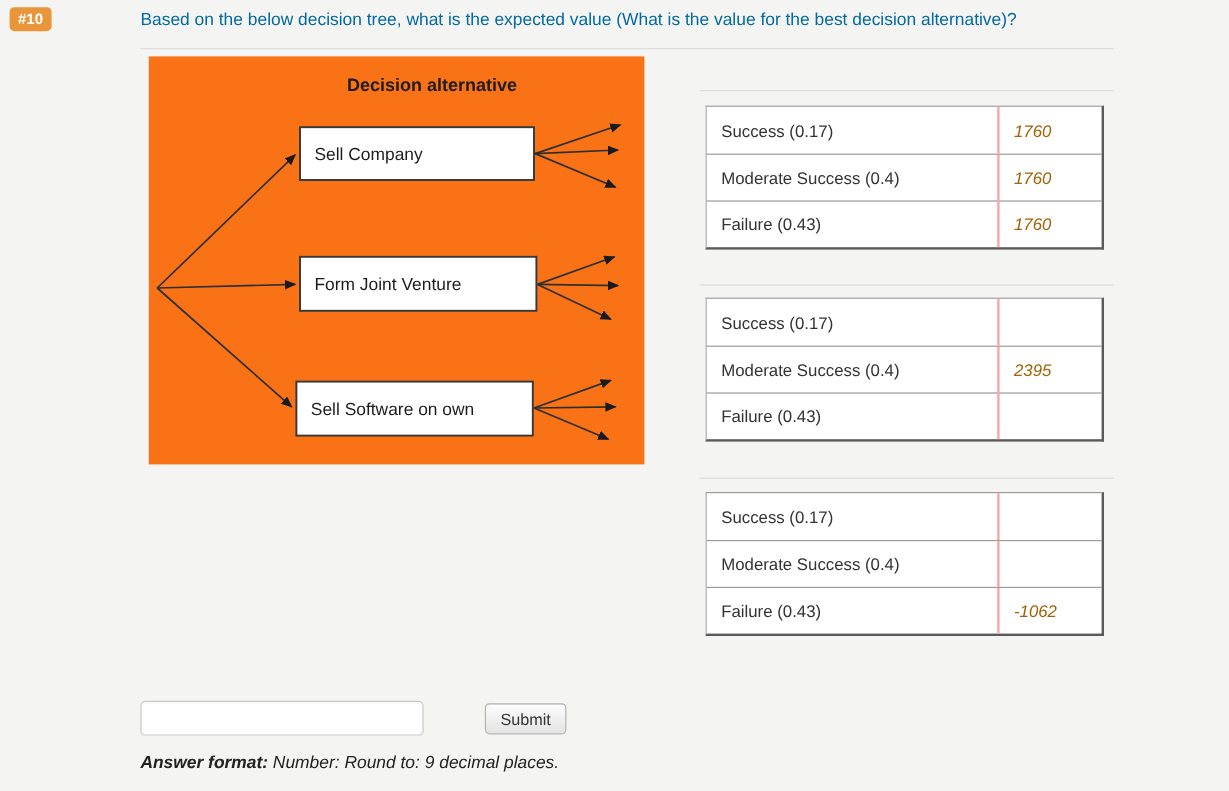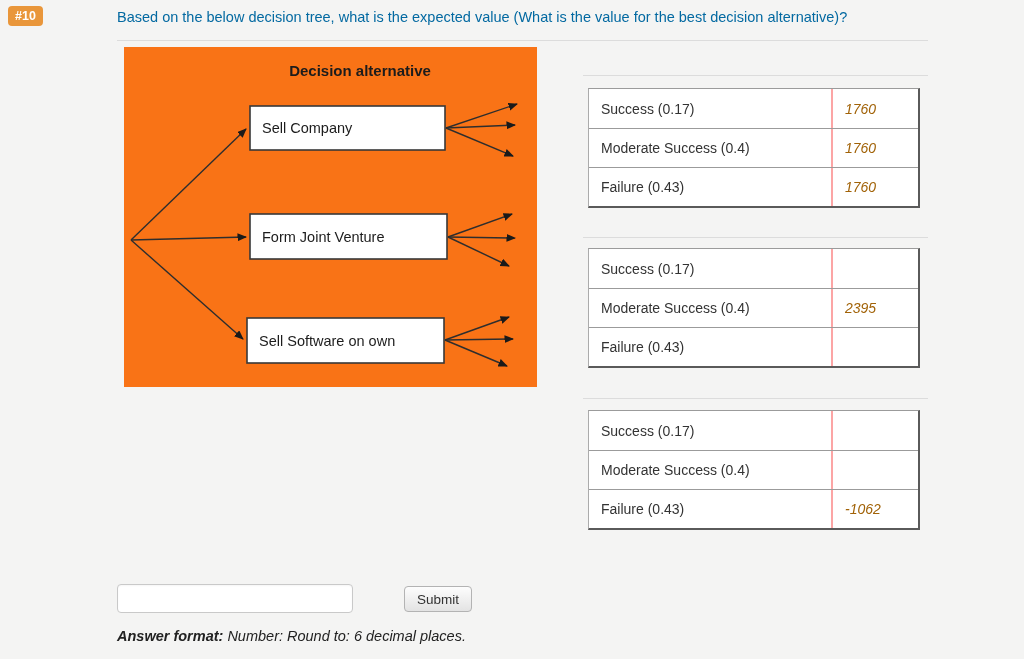--- a/index.html
+++ b/index.html
@@ -217,16 +217,16 @@
     <div class="qrow">
       <span class="qlabel">Failure (0.43)</span>
       <span class="qvalue">-1062</span>
     </div>
   </div>
 
   <input class="answer-input" type="text" value="" style="">
   <button class="submit-btn">Submit</button>
 
   <div class="answer-format">
-    <span class="bold">Answer format:</span><span> Number: Round to: 6 decimal places.</span>
+    <span class="bold">Answer format:</span><span> Number: Round to: 9 decimal places.</span>
   </div>
 
 </div>
 
 </body></html>

